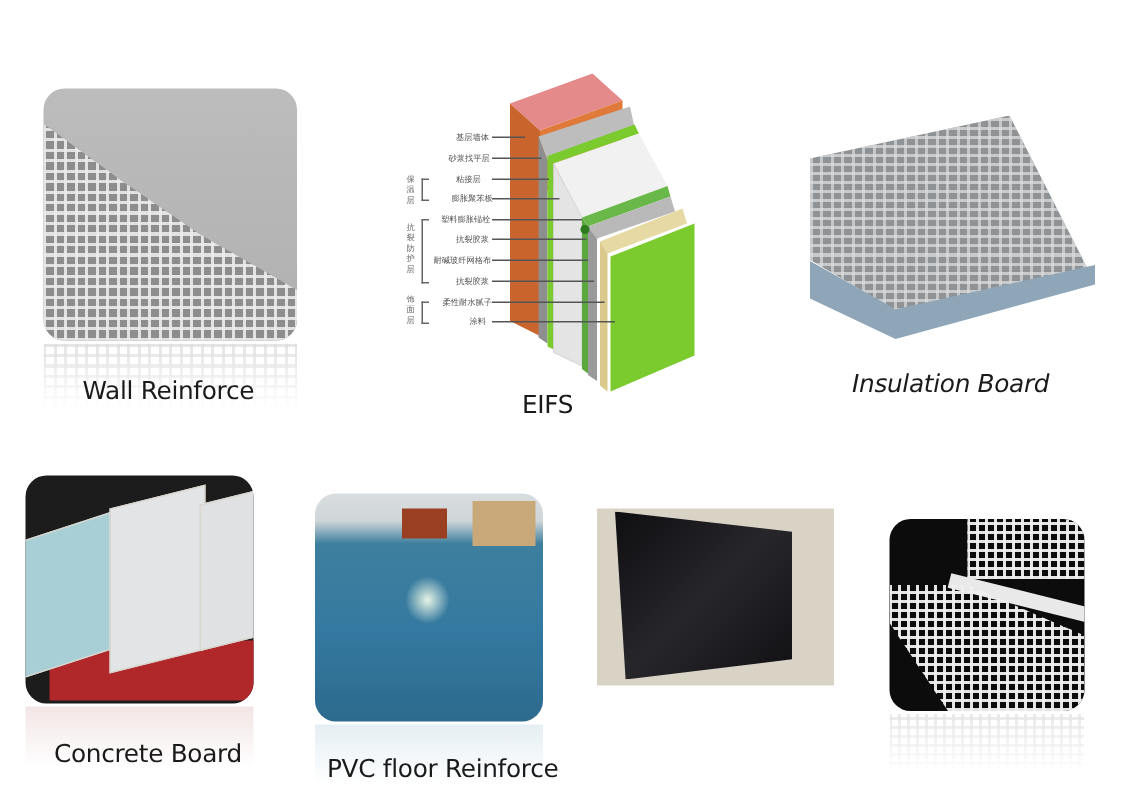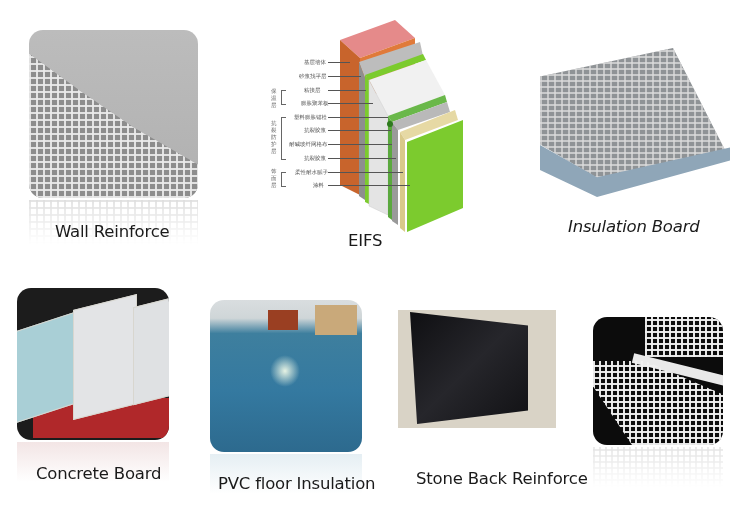--- a/index.html
+++ b/index.html
@@ -1,17 +1,17 @@
 <!DOCTYPE html>
 <html><head>
 <meta charset="utf-8">
 <style>
   html,body{margin:0;padding:0;background:#ffffff;}
   body{width:750px;height:524px;position:relative;overflow:hidden;font-family:"DejaVu Sans","Liberation Sans",sans-serif;}
-  .tile{position:absolute;}
+  .tile{position:absolute;margin-top:29px;}
   .img{position:absolute;overflow:hidden;}
   .rounded{border-radius:14px;}
   .reflect{position:absolute;opacity:.35;overflow:hidden;}
   .label{position:absolute;color:#1a1a1a;font-size:16.5px;white-space:nowrap;letter-spacing:-0.2px;font-family:"DejaVu Sans",sans-serif;}
 
   
   .wall{background:linear-gradient(#bcbcbc,#b0b0b0);}
   .wall .mesh{position:absolute;left:0;top:0;width:100%;height:100%;
     background:
       repeating-linear-gradient(90deg,rgba(235,235,235,.9) 0 2px,transparent 2px 7px),
@@ -142,28 +142,27 @@
   <div class="label" style="left:36px;top:186px;">Concrete Board</div>
 </div>
 
 <div class="tile" style="left:195px;top:290px;width:190px;height:234px;">
   <div class="img rounded pvcfloor" style="left:15px;top:10px;width:152px;height:152px;">
     <div style="position:absolute;left:58px;top:10px;width:30px;height:20px;background:#9a3f22;"></div>
     <div style="position:absolute;left:105px;top:5px;width:42px;height:30px;background:#c9a97a;"></div>
     <div style="position:absolute;left:60px;top:55px;width:30px;height:32px;background:radial-gradient(#e6f3e4,transparent 70%);"></div>
   </div>
   <div class="reflect pvcfloor-ref" style="left:15px;top:164px;width:152px;height:40px;"></div>
-  <div class="label" style="left:23px;top:184px;">PVC floor Insulation</div>
+  <div class="label" style="left:23px;top:184px;">PVC floor Reinforce</div>
 </div>
 
 <div class="tile" style="left:390px;top:300px;width:200px;height:224px;">
   <div class="img stone" style="left:8px;top:10px;width:158px;height:118px;">
     <div class="stone-panel" style="left:12px;top:2px;width:118px;height:112px;clip-path:polygon(0 0,100% 12%,100% 88%,6% 100%);"></div>
   </div>
-  <div class="label" style="left:26px;top:169px;">Stone Back Reinforce</div>
 </div>
 
 <div class="tile" style="left:590px;top:300px;width:160px;height:224px;">
   <div class="img rounded bead" style="left:3px;top:17px;width:130px;height:128px;">
     <div class="bead-mesh" style="left:52px;top:0;width:78px;height:40px;"></div>
     <div style="position:absolute;left:40px;top:36px;width:100px;height:10px;background:#e9e9e9;transform:rotate(14deg);transform-origin:left;"></div>
     <div class="bead-mesh" style="left:0;top:44px;width:130px;height:84px;clip-path:polygon(0 0,40% 0,100% 40%,100% 100%,30% 100%,0 30%);"></div>
   </div>
   <div class="reflect bead-ref" style="left:3px;top:147px;width:130px;height:40px;"></div>
 </div>

